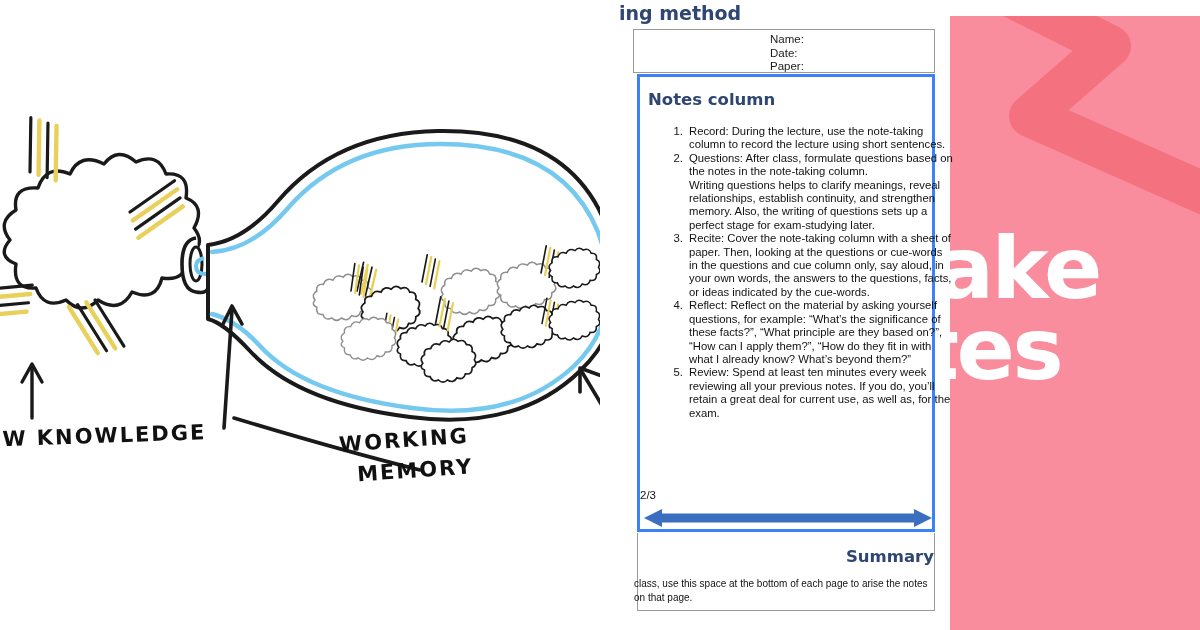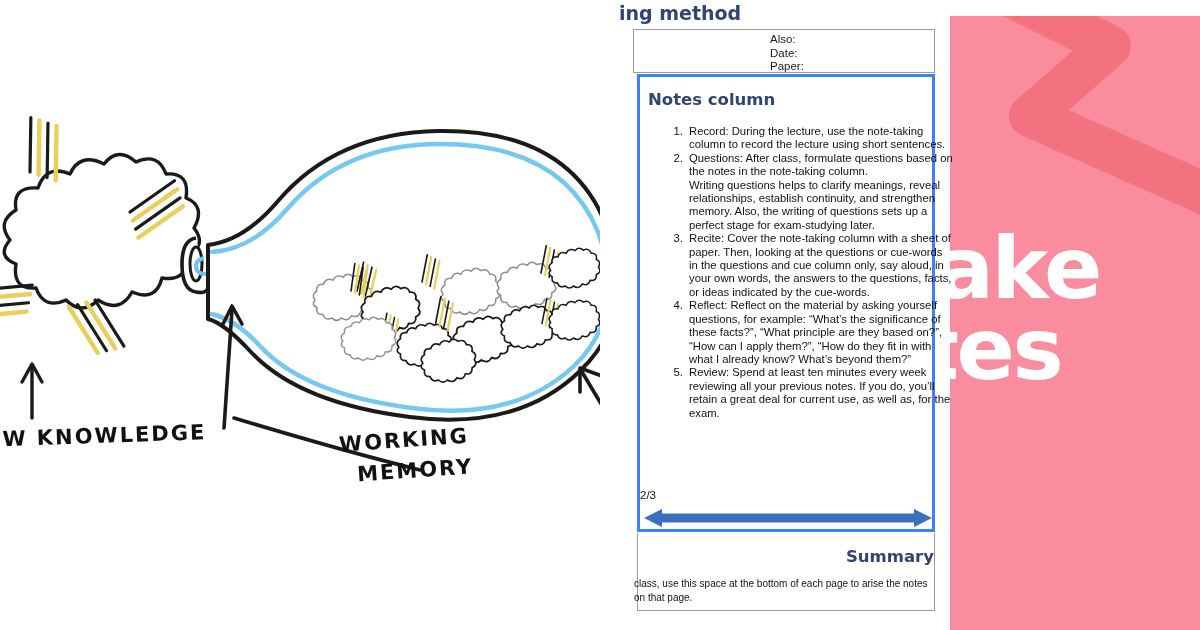--- a/index.html
+++ b/index.html
@@ -265,21 +265,21 @@
       <span class="l2">tes</span>
     </div>
   </div>
 
   <div class="doc-page">
 
     <div class="doc-title">ing method</div>
 
     <div class="hdr-box">
       <div class="hdr-fields">
-        <div>Also:</div>
+        <div>Name:</div>
         <div>Date:</div>
         <div>Paper:</div>
       </div>
     </div>
 
     <div class="notes-box">
       <div class="notes-heading">Notes column</div>
 
       <ol class="steps">
         <li>

